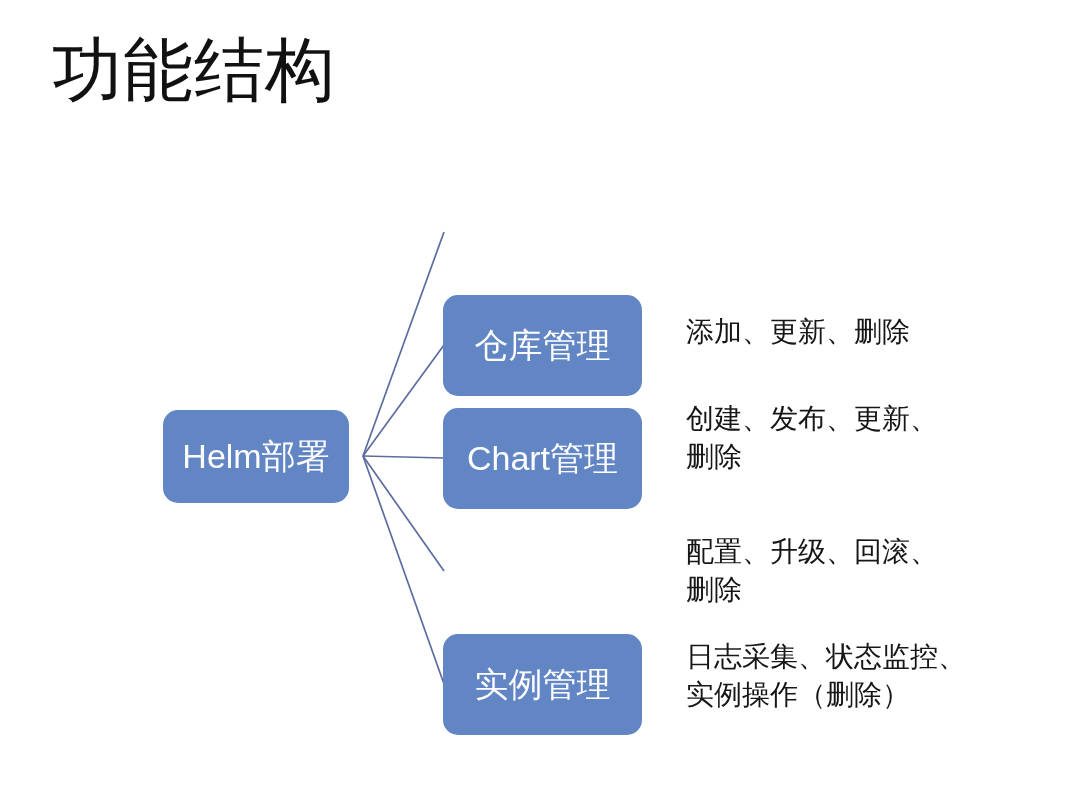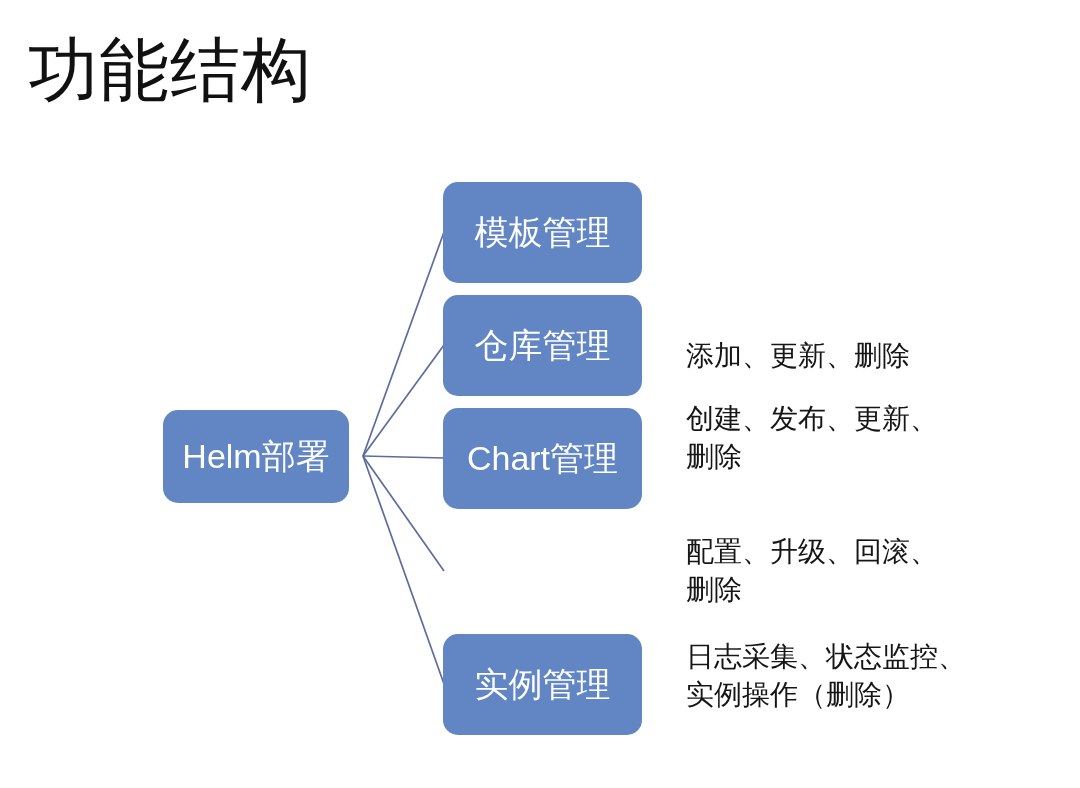--- a/index.html
+++ b/index.html
@@ -10,21 +10,21 @@
   }
   .slide {
     position: relative;
     width: 1080px;
     height: 788px;
     background: #ffffff;
     overflow: hidden;
   }
   .slide-title {
     position: absolute;
-    left: 28px;
+    left: 52px;
     top: 24px;
     font-size: 70px;
     font-weight: 300;
     color: #111111;
     letter-spacing: 1px;
     white-space: nowrap;
   }
   .connectors {
     position: absolute;
     left: 0;
@@ -63,21 +63,21 @@
   .desc {
     position: absolute;
     left: 686px;
     transform: translateY(-50%);
     font-size: 28px;
     line-height: 38px;
     color: #161616;
     white-space: pre-line;
   }
   .desc-1 { top: 216px; }
-  .desc-2 { top: 356px; }
+  .desc-2 { top: 332px; }
   .desc-3 { top: 438px; }
   .desc-4 { top: 571px; }
   .desc-5 { top: 676px; }
 </style>
 </head>
 <body>
 
 <div class="slide">
 
   <div class="slide-title">功能结构</div>
@@ -87,23 +87,20 @@
     <line x1="363" y1="456" x2="444" y2="345" stroke="#5C6C9E" stroke-width="1.7"></line>
     <line x1="363" y1="456" x2="444" y2="458" stroke="#5C6C9E" stroke-width="1.7"></line>
     <line x1="363" y1="456" x2="444" y2="571" stroke="#5C6C9E" stroke-width="1.7"></line>
     <line x1="363" y1="456" x2="444" y2="684" stroke="#5C6C9E" stroke-width="1.7"></line>
   </svg>
 
   <div class="node root-node">
     <span>Helm部署</span>
   </div>
 
-  <div class="node child-node child-1">
-    <span>模板管理</span>
-  </div>
   <div class="node child-node child-3">
     <span>Chart管理</span>
   </div>
   <div class="node child-node child-2">
     <span>仓库管理</span>
   </div>
   <div class="node child-node child-5">
     <span>实例管理</span>
   </div>
 

